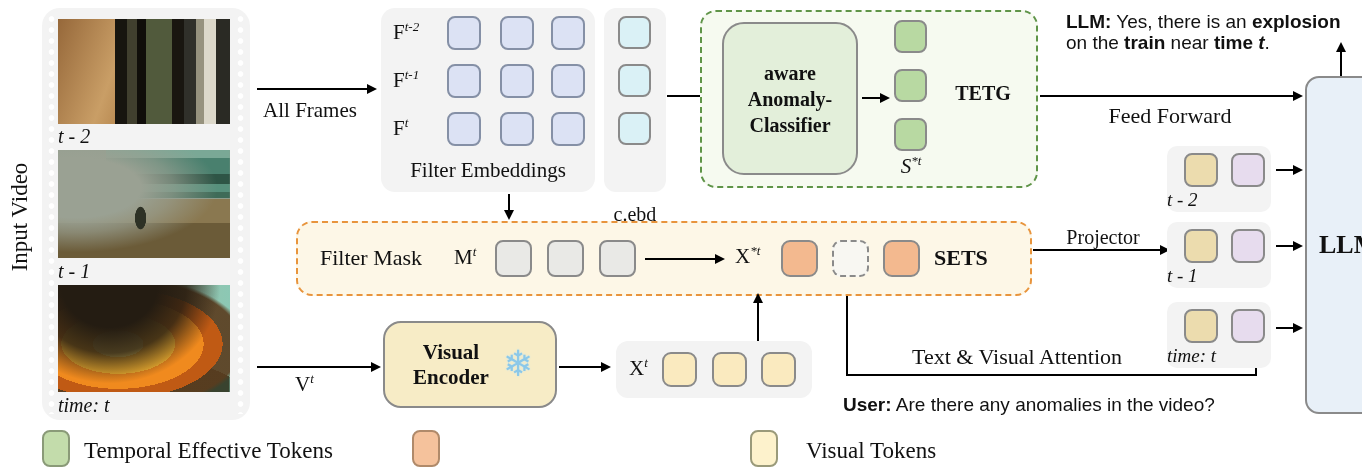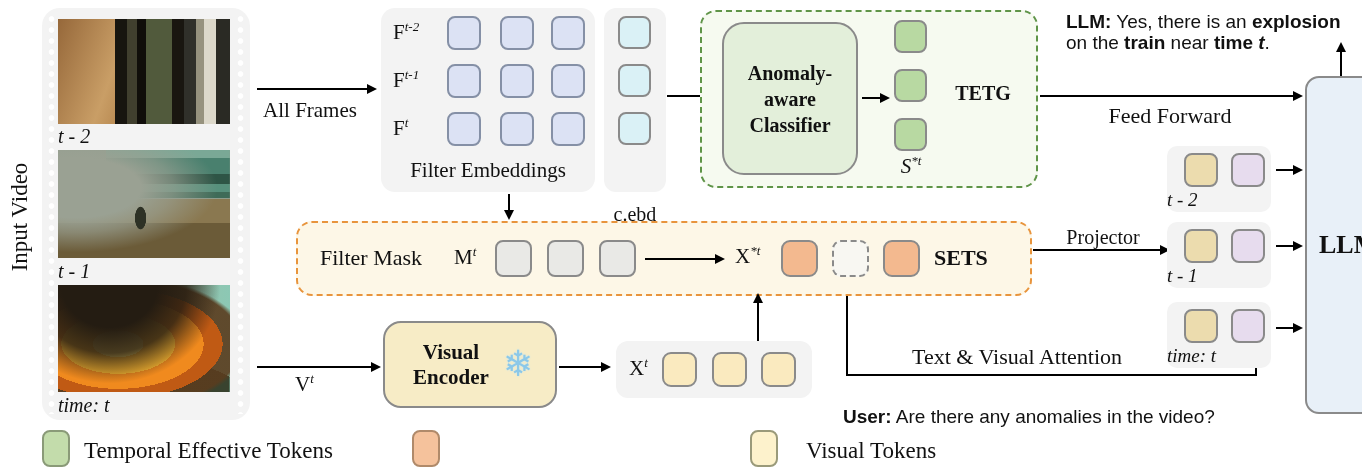--- a/index.html
+++ b/index.html
@@ -103,22 +103,22 @@
 
   <div class="ln" style="left:667px;top:95px;width:38px;height:2px;"></div>
   <div class="ah-r" style="left:701px;top:90.5px;"></div>
 
   <div class="ln" style="left:508px;top:194px;width:2px;height:18px;"></div>
   <div class="ah-d" style="left:503.5px;top:210px;"></div>
 
   <div class="abs" style="left:700px;top:10px;width:338px;height:178px;border:2.5px dashed #5f9448;border-radius:16px;background:#f6faf0;">
     <div class="abs" style="left:20px;top:10px;width:136px;height:153px;background:#e3efda;border:2px solid #8a8a8a;border-radius:22px;text-align:center;">
       <div style="margin-top:36px;font-weight:bold;font-size:20px;line-height:26px;">
+        <div>aware</div>
         <div>Anomaly-</div>
-        <div>aware</div>
         <div>Classifier</div>
       </div>
     </div>
     <div class="ln" style="left:160px;top:85px;width:22px;height:2px;"></div>
     <div class="ah-r" style="left:178px;top:80.5px;"></div>
     <div class="sq green" style="left:192px;top:8px;"></div>
     <div class="sq green" style="left:192px;top:57px;"></div>
     <div class="sq green" style="left:192px;top:106px;"></div>
     <div class="mathlbl ital" style="left:188px;top:142px;width:42px;text-align:center;"><span>S</span><sup>*t</sup></div>
     <div class="abs bold c lbl" style="left:238px;top:70px;width:86px;font-size:20px;text-align:center;">TETG</div>
@@ -176,21 +176,21 @@
 
   <div class="ln" style="left:757px;top:300px;width:2px;height:41px;"></div>
   <div class="ah-u" style="left:752.5px;top:293px;"></div>
 
   <div class="ln" style="left:846px;top:296px;width:2px;height:80px;"></div>
   <div class="ln" style="left:846px;top:374px;width:411px;height:2px;"></div>
   <div class="ln" style="left:1255px;top:350px;width:2px;height:26px;"></div>
   <div class="ah-u" style="left:1250.5px;top:344px;"></div>
   <div class="abs lbl" style="left:912px;top:344px;font-size:22px;">Text &amp; Visual Attention</div>
 
-  <div class="abs sans" style="left:843px;top:406px;width:420px;">
+  <div class="abs sans" style="left:843px;top:394px;width:420px;">
     <span class="bold">User:</span><span> Are there any anomalies in the video?</span>
   </div>
 
   <div class="abs graypanel" style="left:1167px;top:146px;width:104px;height:66px;border-radius:10px;">
     <div class="sq tan" style="left:17px;top:7px;"></div>
     <div class="sq purple" style="left:64px;top:7px;"></div>
     <div class="framelabel" style="left:0;top:43px;width:104px;font-size:19px;">t - 2</div>
   </div>
   <div class="abs graypanel" style="left:1167px;top:222px;width:104px;height:66px;border-radius:10px;">
     <div class="sq tan" style="left:17px;top:7px;"></div>

